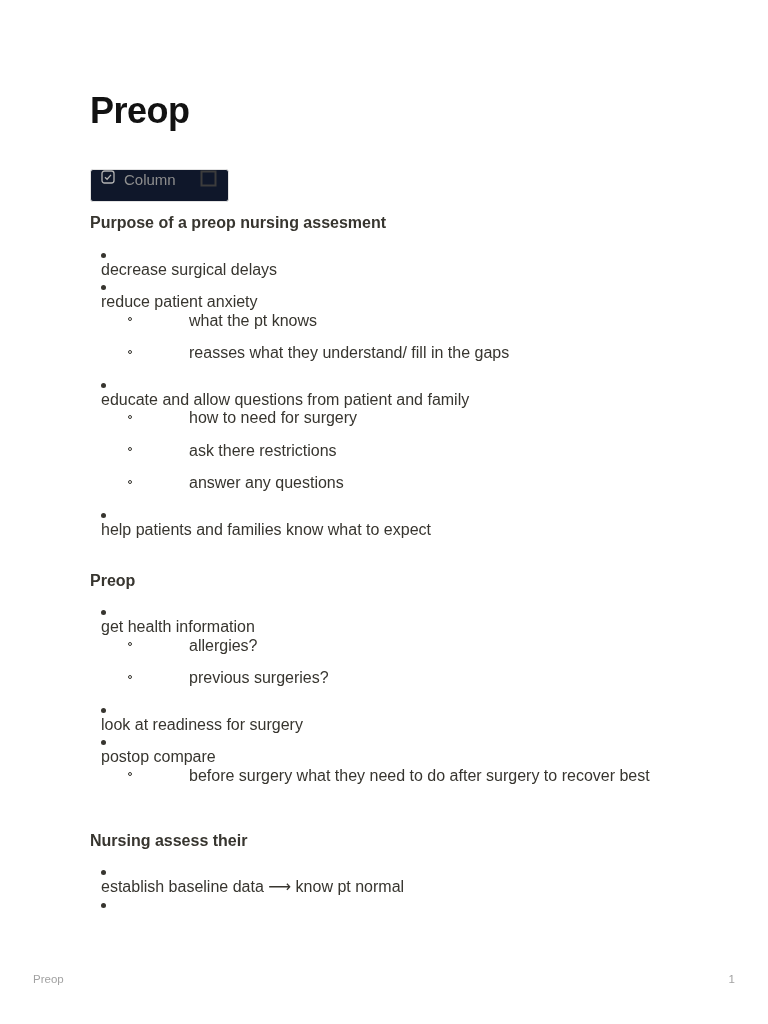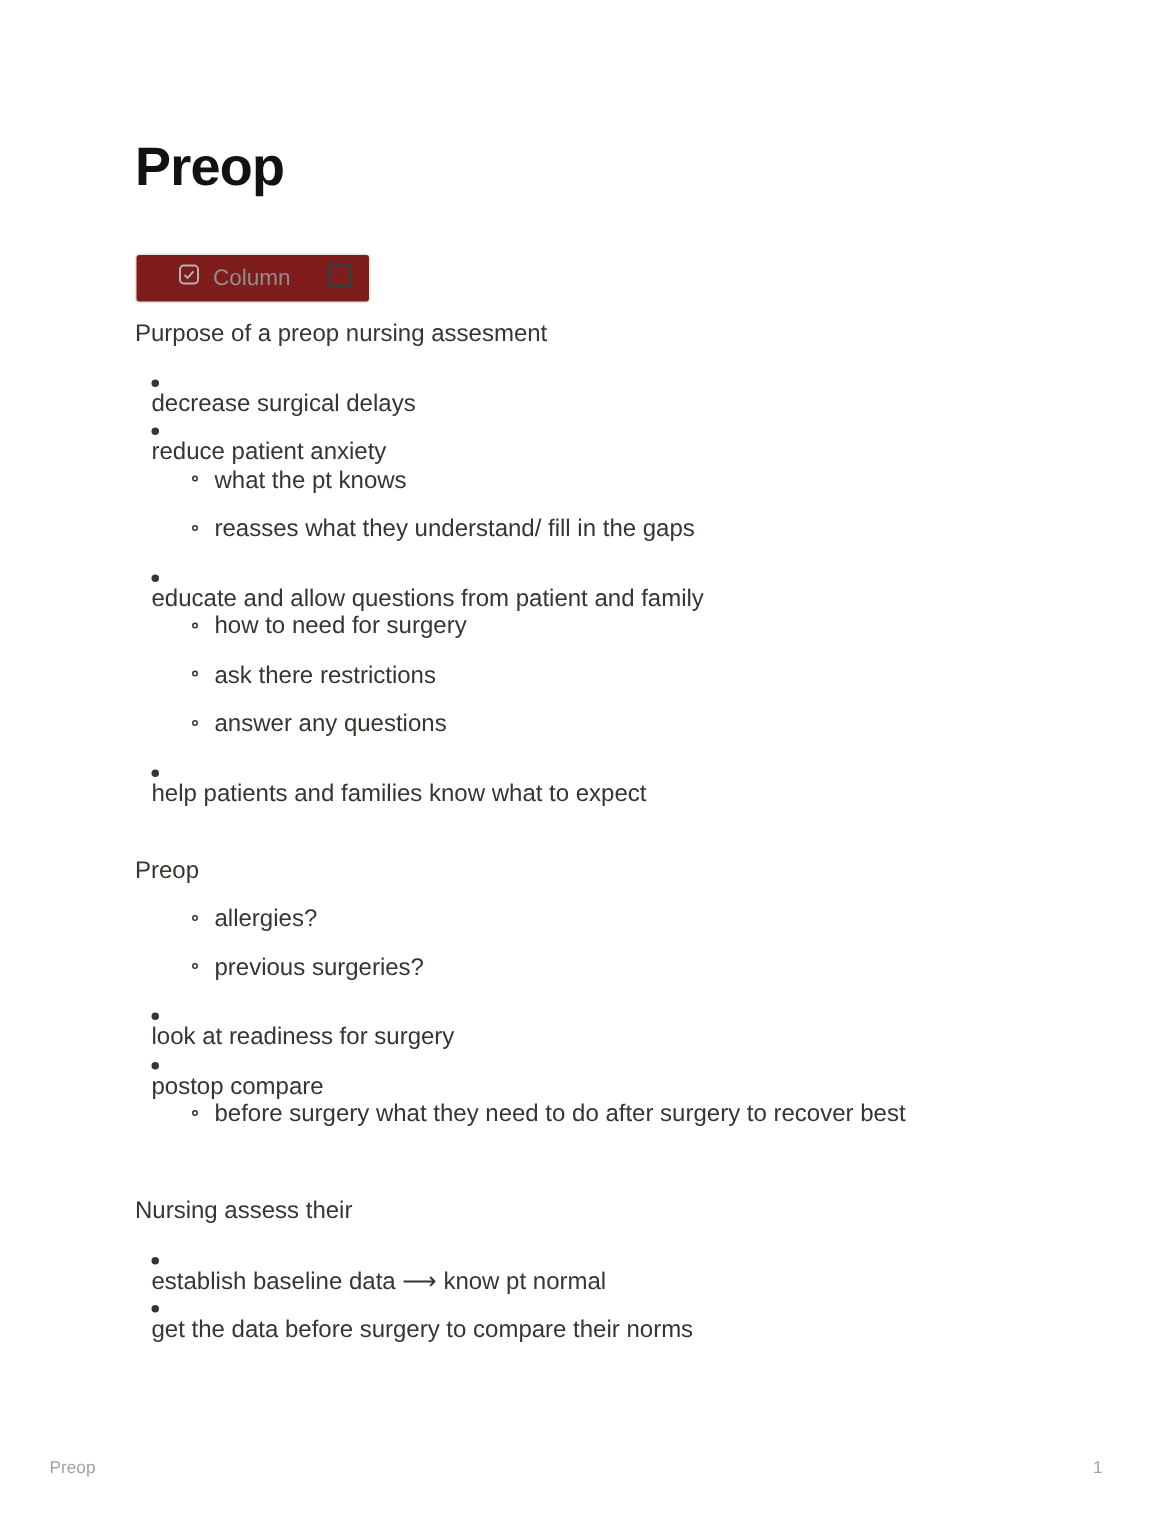--- a/index.html
+++ b/index.html
@@ -25,26 +25,25 @@
     margin: 0;
     font-size: 36px;
     line-height: 40px;
     font-weight: 700;
     color: #121212;
     letter-spacing: -0.5px;
   }
   .chip-row { margin-top: 38px; }
   .chip {
     display: inline-flex;
-    align-items: center;
+    align-items: flex-start;
     border: 1px solid #e3e3e3;
     border-radius: 3px;
     height: 33px;
-    background: #7f1d1d;
-    padding-left: 18px;
+    background: #0f172a;
   }
   .chip-left {
     display: flex;
     align-items: center;
     padding: 0 13px 0 10px;
   }
   .chip-label {
     margin-left: 9px;
     font-size: 15px;
     color: #8e8e8e;
@@ -57,24 +56,24 @@
     width: 38px;
   }
   .blocks { margin-top: 9px; }
   .row {
     font-size: 16px;
     line-height: 23px;
     height: 32.5px;
     margin: 0;
     color: #37352f;
   }
-  .heading { font-weight: 400; }
+  .heading { font-weight: 700; }
   .li { display: flex; align-items: flex-start; }
   .l1 { padding-left: 11px; flex-direction: column; }
-  .l2 { padding-left: 38px; }
+  .l2 { padding-left: 38px; gap: 46px; }
   .marker {
     flex: 0 0 auto;
     width: 5px;
     height: 5px;
     border-radius: 50%;
     margin-top: 9px;
     margin-right: 11px;
   }
   .disc { background: #37352f; }
   .circle {
@@ -165,20 +164,24 @@
         <div class="row li l1">
           <span class="marker disc"></span>
           <span>help patients and families know what to expect</span>
         </div>
       </div>
 
       <div class="gap"></div>
 
       <div class="section">
         <p class="row heading">Preop</p>
+        <div class="row li l1">
+          <span class="marker disc"></span>
+          <span>get health information</span>
+        </div>
         <div class="row li l2">
           <span class="marker circle"></span>
           <span>allergies?</span>
         </div>
         <div class="row li l2">
           <span class="marker circle"></span>
           <span>previous surgeries?</span>
         </div>
         <div class="row li l1">
           <span class="marker disc"></span>
@@ -197,21 +200,20 @@
       <div class="gap"></div>
 
       <div class="section">
         <p class="row heading">Nursing assess their</p>
         <div class="row li l1">
           <span class="marker disc"></span>
           <span>establish baseline data ⟶ know pt normal</span>
         </div>
         <div class="row li l1">
           <span class="marker disc"></span>
-          <span>get the data before surgery to compare their norms</span>
         </div>
       </div>
 
     </div>
   </div>
 
   <div class="footer">
     <span>Preop</span>
     <span>1</span>
   </div>

